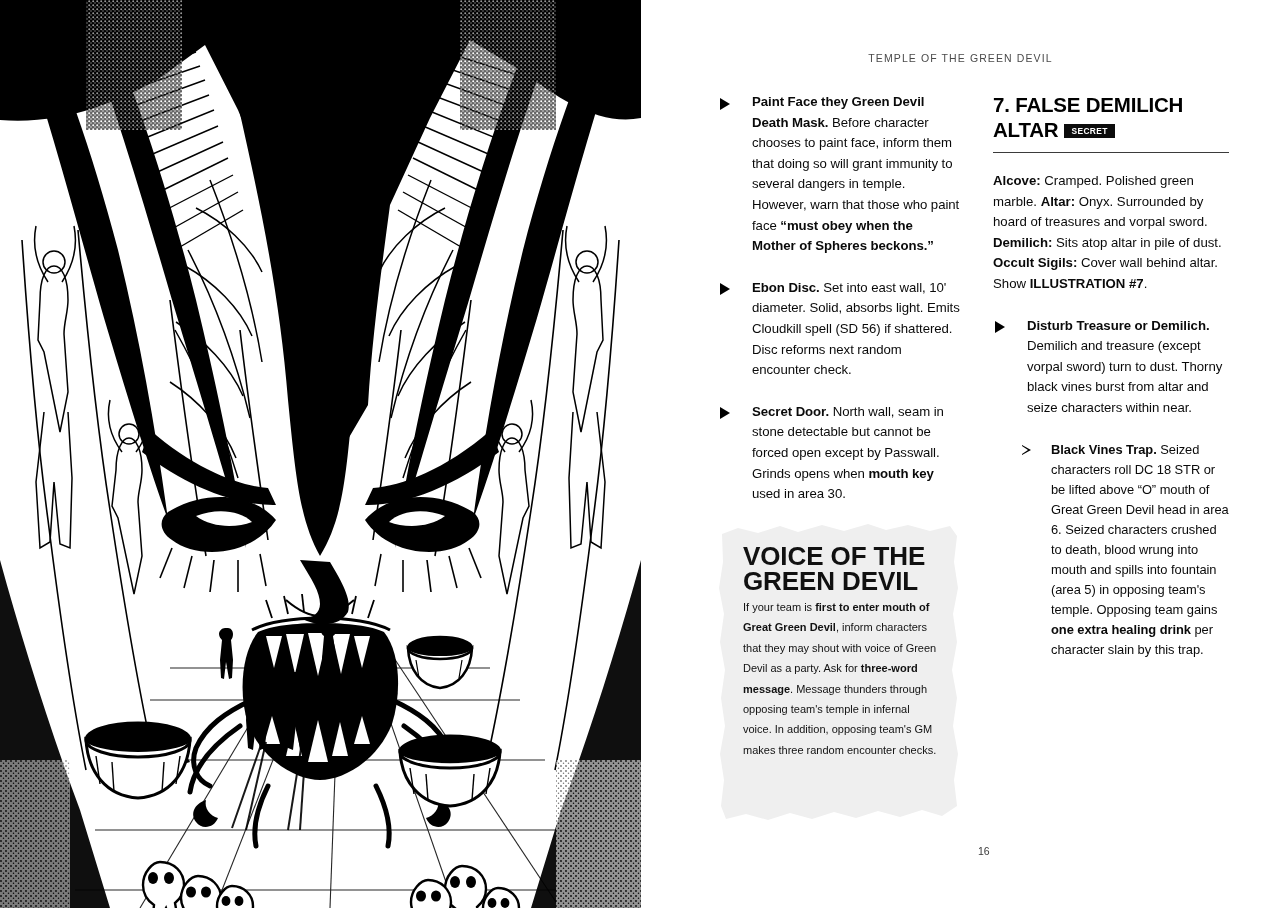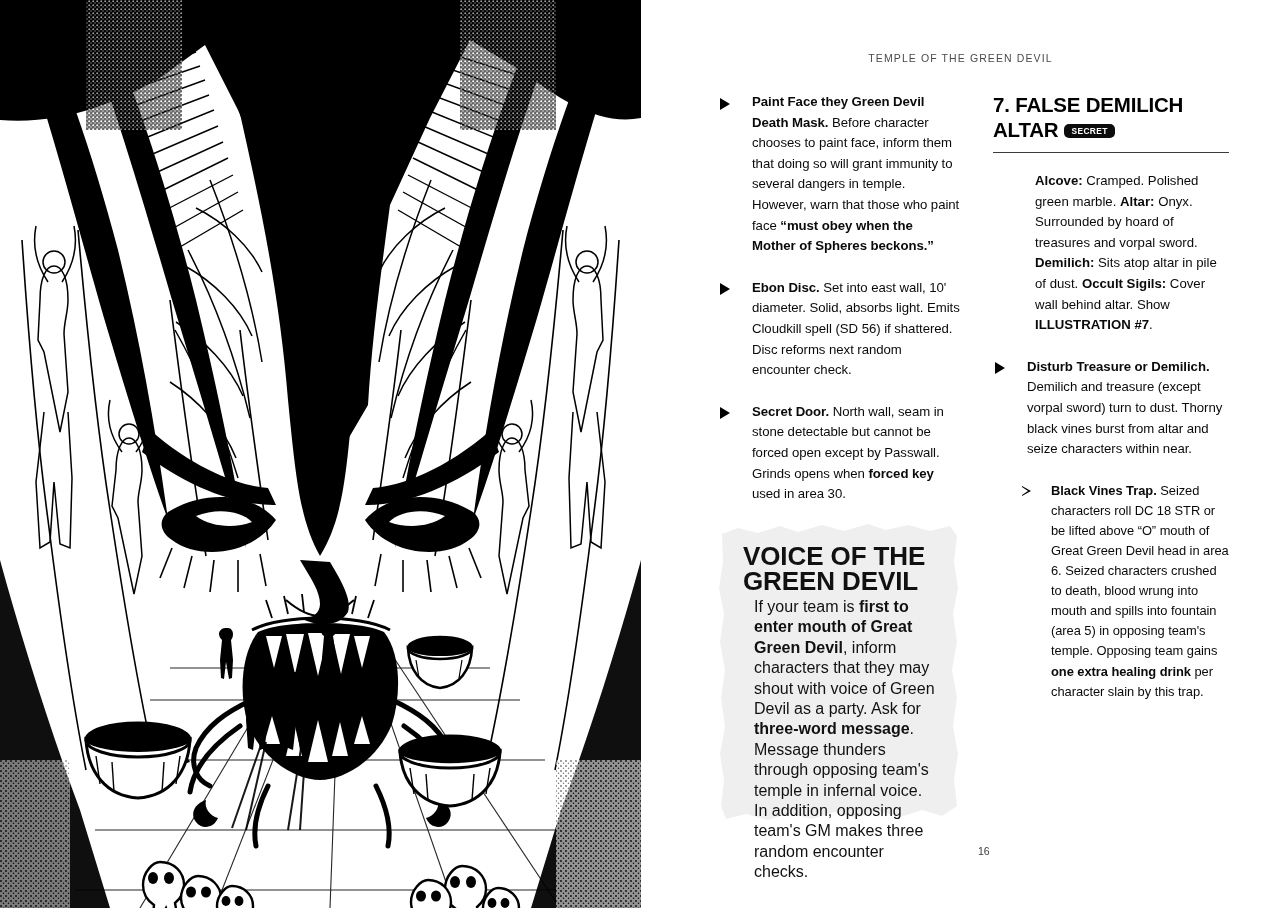--- a/index.html
+++ b/index.html
@@ -117,21 +117,21 @@
   }
   .badge {
     display: inline-block;
     vertical-align: 3px;
     background: #0c0c0c;
     color: #ffffff;
     font-size: 8.4px;
     font-weight: 700;
     letter-spacing: 0.4px;
     padding: 3.5px 7px 3px 7px;
-    border-radius: 5px;
+    border-radius: 0;
     margin-left: 6px;
     line-height: 1;
   }
   .rule {
     height: 1px;
     background: #3b3b3b;
     width: 100%;
     margin: 4px 0 18px 0;
   }
   .intro-italic {
@@ -139,21 +139,20 @@
     font-size: 13.2px;
     line-height: 20.6px;
     color: #0a0a0a;
     margin-bottom: 20px;
   }
   .body-para {
     font-size: 13.2px;
     line-height: 20.6px;
     color: #0a0a0a;
     margin-bottom: 21px;
-    margin-left: 42px;
   }
 
   
   .callout {
     position: absolute;
     left: 77px; top: 518px;
     width: 243px; height: 312px;
   }
   .callout .torn {
     position: absolute; inset: 0;
@@ -167,24 +166,23 @@
   .callout-title {
     font-size: 26px;
     line-height: 24.5px;
     font-weight: 700;
     letter-spacing: -0.1px;
     text-transform: uppercase;
     color: #111;
     margin-bottom: 4px;
   }
   .callout-body {
-    font-size: 16px;
+    font-size: 11px;
     line-height: 20.4px;
     color: #111;
-    margin-left: 11px;
   }
 
   .page-number {
     position: absolute;
     left: 337px; top: 845px;
     font-size: 10.5px;
     color: #3a3a3a;
   }
 </style>
 </head>
@@ -505,21 +503,21 @@
         <strong>Paint Face they Green Devil Death Mask.</strong><span> Before character chooses to paint face, inform them that doing so will grant immunity to several dangers in temple. However, warn that those who paint face </span><strong>“must obey when the Mother of Spheres beckons.”</strong>
       </div>
 
       <div class="bullet">
         <span class="tri"></span>
         <strong>Ebon Disc.</strong><span> Set into east wall, 10' diameter. Solid, absorbs light. Emits Cloudkill spell (SD 56) if shattered. Disc reforms next random encounter check.</span>
       </div>
 
       <div class="bullet">
         <span class="tri"></span>
-        <strong>Secret Door.</strong><span> North wall, seam in stone detectable but cannot be forced open except by Passwall. Grinds opens when </span><strong>forced key</strong><span> used in area 30.</span>
+        <strong>Secret Door.</strong><span> North wall, seam in stone detectable but cannot be forced open except by Passwall. Grinds opens when </span><strong>mouth key</strong><span> used in area 30.</span>
       </div>
     </div>
 
     <div class="callout">
       <svg class="torn" viewBox="0 0 243 312" preserveAspectRatio="none" aria-hidden="true">
         <path d="M4 16 L20 10 L40 15 L62 8 L80 14 L104 7 L126 13 L150 6 L168 12 L190 7 L212 13 L232 8 L239 18
                  L236 44 L240 70 L235 96 L239 124 L234 152 L239 180 L235 208 L240 236 L236 262 L239 288
                  L224 298 L204 292 L182 299 L160 293 L138 300 L116 294 L94 301 L72 295 L50 302 L28 296 L8 301 L3 288
                  L6 262 L2 236 L7 208 L3 180 L7 152 L2 124 L6 96 L1 70 L5 44 Z" fill="#efefef"></path>
       </svg>

